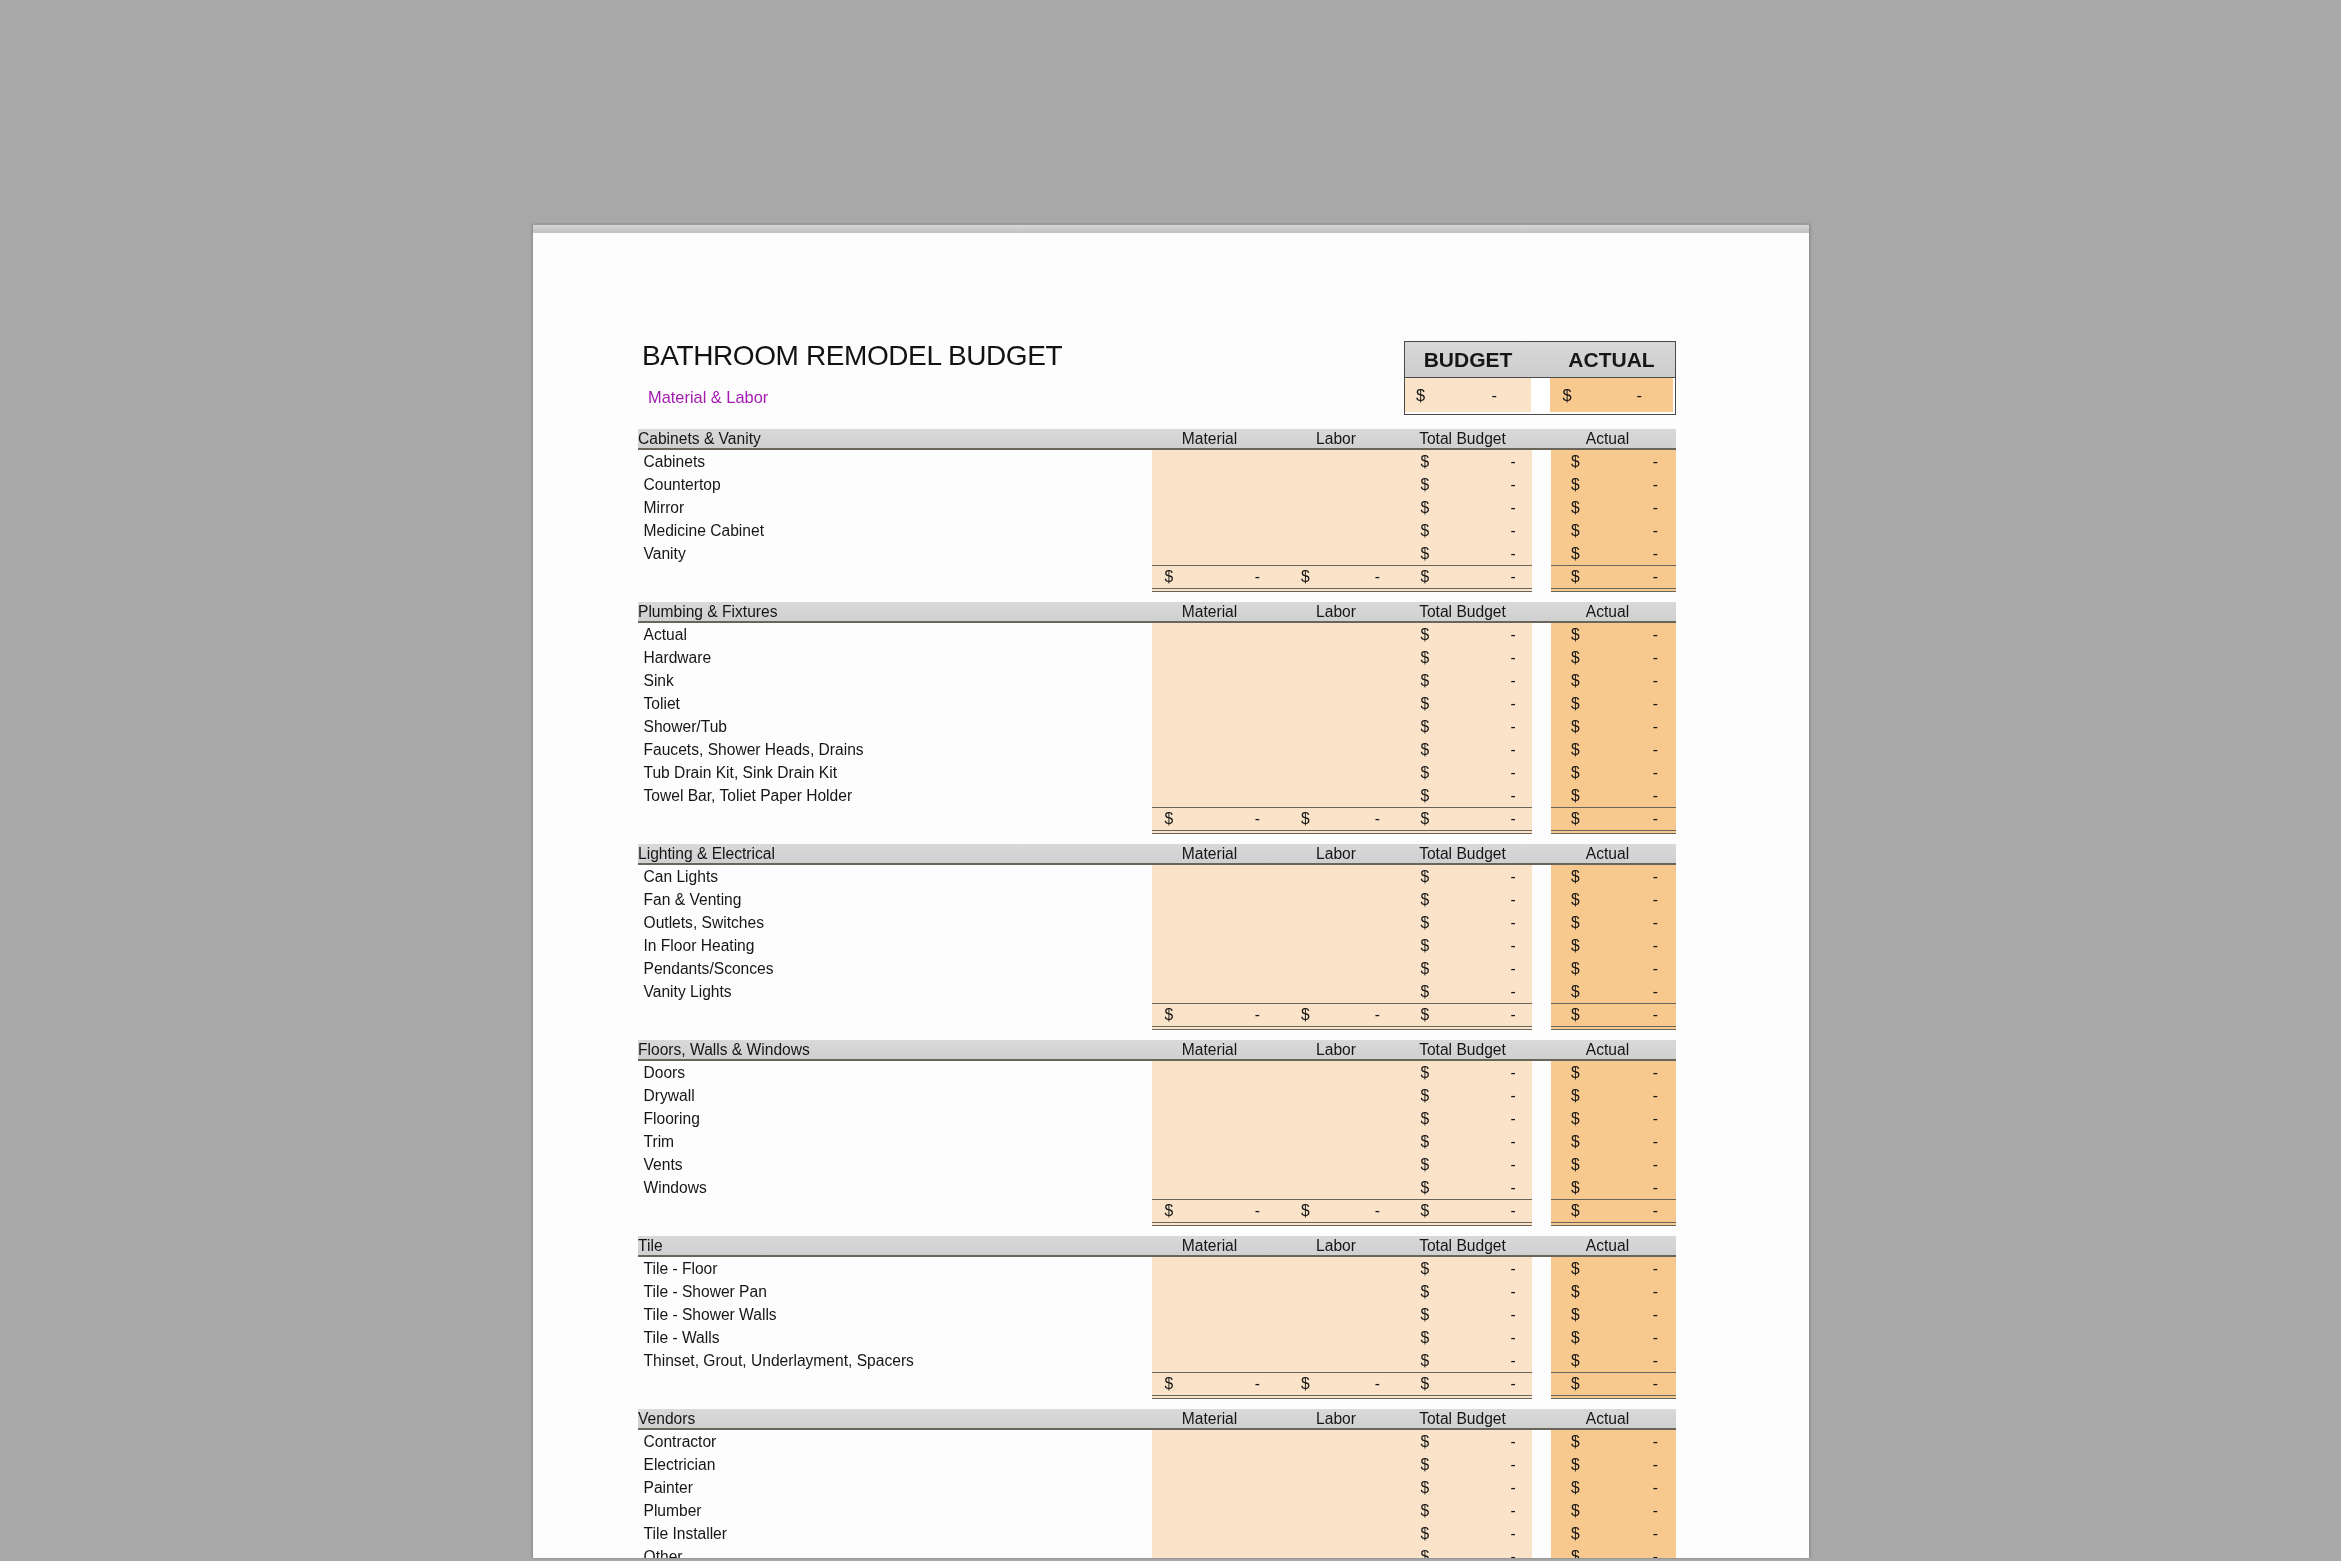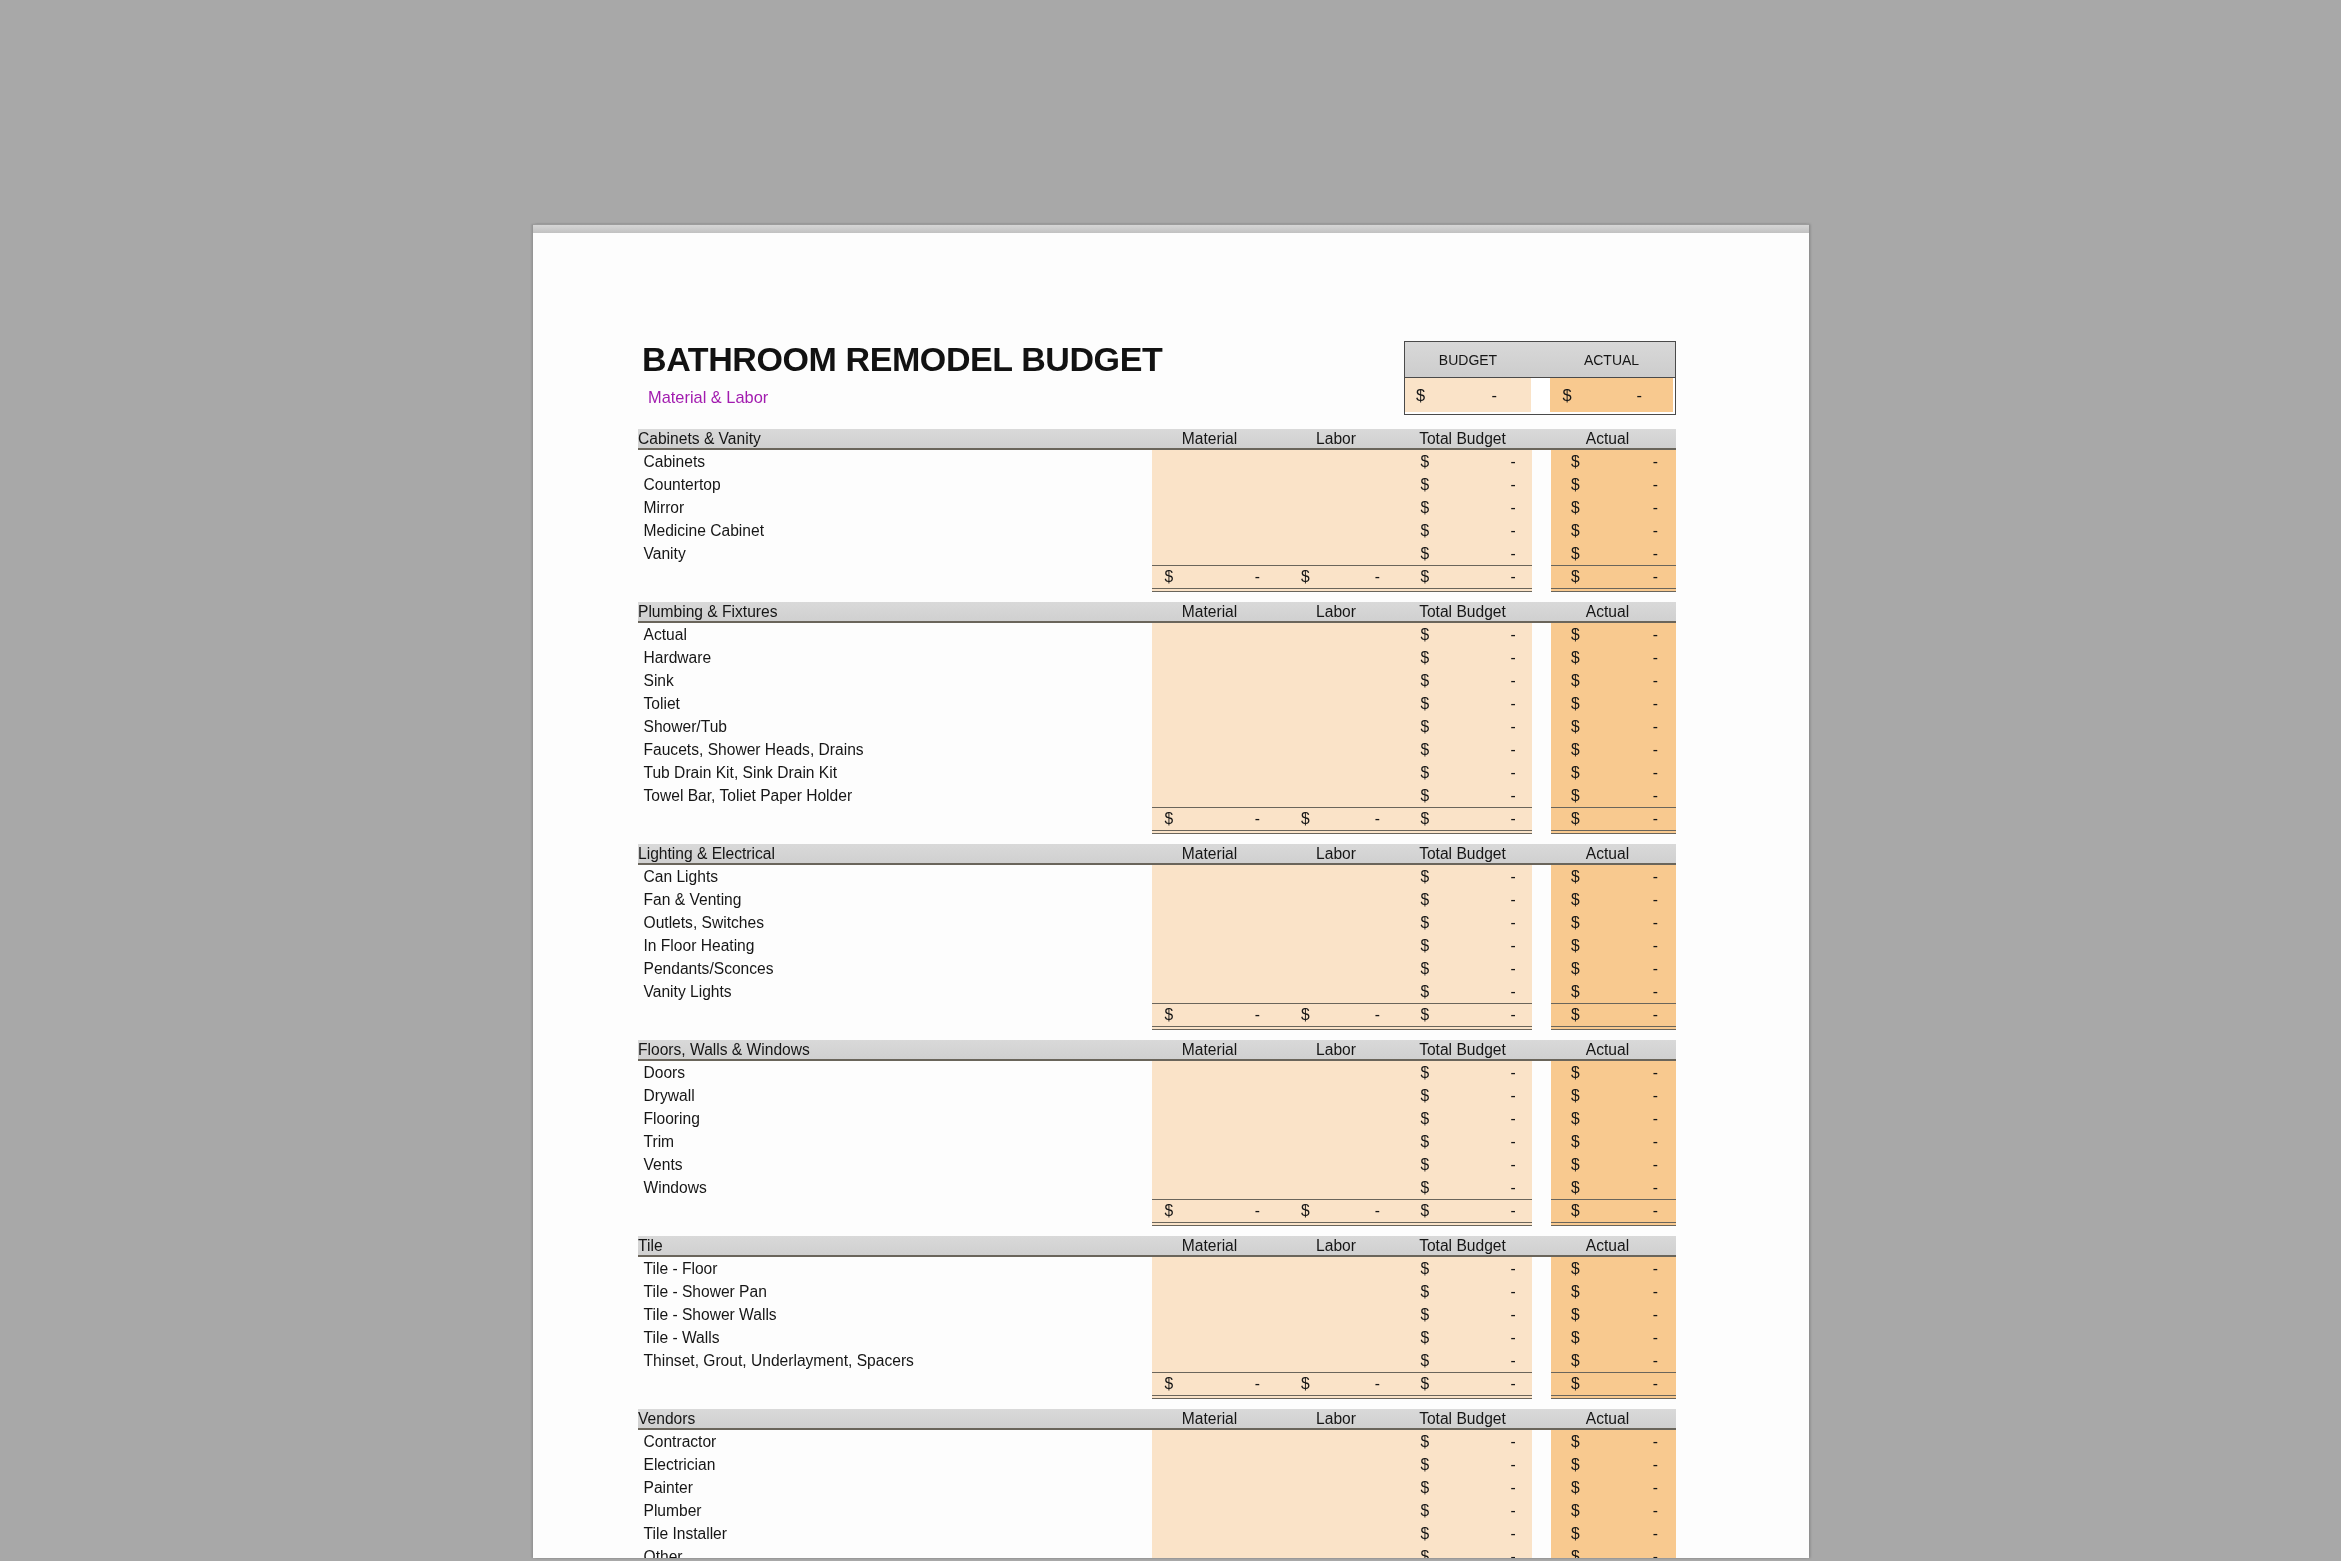--- a/index.html
+++ b/index.html
@@ -2,26 +2,26 @@
 <html style="font-size:12.5px"><head>
 <meta charset="utf-8">
 <style>
   html,body{margin:0;padding:0;}
   body{font-family:"Liberation Sans",sans-serif;color:#161616;}
   .stage{position:relative;width:2342px;height:1561px;background:#a8a8a8;overflow:hidden;}
   .page{position:absolute;left:533px;top:224px;width:1276px;height:1334px;background:#fdfdfd;overflow:hidden;
         box-shadow:-1.6px 0 1.6px rgba(0,0,0,.12), 1.6px 0 2.3px rgba(0,0,0,.18);}
   .page-top{position:absolute;top:0;left:0;width:100%;height:9.4px;
             background:linear-gradient(#d6d6d6,#c1c1c1);border-top:0.8px solid #9c9c9c;box-sizing:border-box;}
-  .title{position:absolute;left:109px;top:116px;font-size:34px;font-weight:700;letter-spacing:-0.4px;color:#121212;white-space:nowrap;}
+  .title{position:absolute;left:109px;top:116px;font-size:28px;font-weight:400;letter-spacing:-0.4px;color:#121212;white-space:nowrap;}
   .subtitle{position:absolute;left:115px;top:164px;font-size:16.4px;color:#a21caf;}
 
   
   .summary{position:absolute;left:871px;top:117px;width:272px;height:74px;border:1.6px solid #4a4a4a;background:#ffffff;box-sizing:border-box;}
-  .shead{display:flex;height:36px;line-height:36px;background:linear-gradient(#d8d8d8,#cdcdcd);border-bottom:1.6px solid #4a4a4a;box-sizing:border-box;font-weight:normal;font-size:14px;}
+  .shead{display:flex;height:36px;line-height:36px;background:linear-gradient(#d8d8d8,#cdcdcd);border-bottom:1.6px solid #4a4a4a;box-sizing:border-box;font-weight:bold;font-size:21px;}
   .shead .s1{width:126px;text-align:center;}
   .shead .sg{width:19px;}
   .shead .s2{width:123px;text-align:center;}
   .svals{display:flex;height:34px;line-height:34px;font-size:16.4px;}
   .svals .scell{display:flex;justify-content:space-between;box-sizing:border-box;}
   .svals .v1{width:126px;background:#fae3c8;padding:0 34px 0 11px;}
   .svals .vg{width:19px;background:#ffffff;}
   .svals .v2{width:123px;background:#f8c98f;padding:0 31px 0 12.5px;}
 
   

